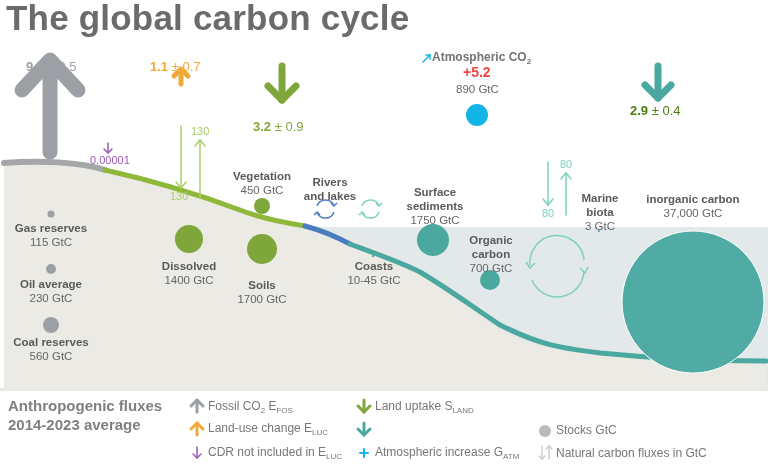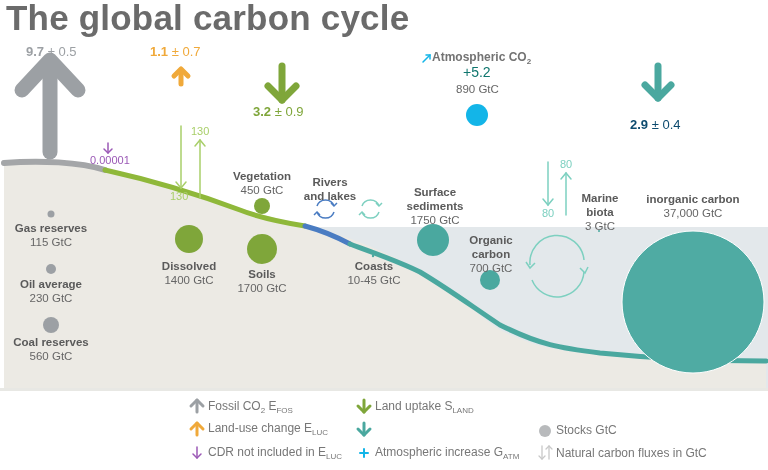--- a/index.html
+++ b/index.html
@@ -1,20 +1,20 @@
 <!DOCTYPE html>
 <html><head>
 <meta charset="utf-8">
 <style>
   html, body { margin: 0; padding: 0; background: #ffffff; }
   body { width: 768px; height: 470px; position: relative; overflow: hidden;
          font-family: "Liberation Sans", sans-serif; color: #555; }
   .abs { position: absolute; }
   .title { left: 6px; top: -2px; font-size: 35px; font-weight: bold; color: #6b6b6b; letter-spacing: 0.2px; white-space: nowrap; }
-  .flux { font-size: 13px; white-space: nowrap; text-align: center; }
+  .flux { font-size: 13px; white-space: nowrap; text-align: center; margin-top: 15px; }
   .flux b { font-weight: bold; }
   .lbl { font-size: 11.5px; text-align: center; line-height: 14px; white-space: nowrap; color: #5a5a5a; }
   .lbl .nm { font-weight: bold; color: #5a5a5a; display: block; text-align: center; }
   .lbl .val { display: block; color: #666; }
   .small-num { font-size: 11px; white-space: nowrap; }
   svg { position: absolute; left: 0; top: 0; }
   .legend-head { left: 8px; top: 396px; font-size: 15px; font-weight: bold; color: #808080; line-height: 19px; }
   .leg-item { font-size: 12px; color: #777; white-space: nowrap; display: flex; align-items: center; gap: 5px; }
   .leg-item sub { font-size: 8px; vertical-align: -3px; }
   sub { font-size: 8px; }
@@ -158,30 +158,30 @@
   <span>± 0.5</span>
 </div>
 <div class="abs flux" style="left:150px; top:44px; color:#f0a93a;">
   <b>1.1</b>
   <span> ± 0.7</span>
 </div>
 <div class="abs flux" style="left:253px; top:104px; color:#7fa63a;">
   <b>3.2</b>
   <span>± 0.9</span>
 </div>
-<div class="abs flux" style="left:630px; top:117px; color:#0c4a6e;">
+<div class="abs flux" style="left:630px; top:88px; color:#4d7c0f;">
   <b>2.9</b>
   <span>± 0.4</span>
 </div>
 <div class="abs small-num" style="left:90px; top:154px; color:#9b59b6;">0.00001</div>
 
 <div class="abs" style="left:432px; top:50px; font-size:12px; font-weight:bold; color:#737373; white-space:nowrap;">
   <span>Atmospheric CO</span><sub>2</sub>
 </div>
-<div class="abs" style="left:463px; top:64px; font-size:14px; font-weight:normal; color:#0f766e;">+5.2</div>
+<div class="abs" style="left:463px; top:64px; font-size:14px; font-weight:bold; color:#ef4444;">+5.2</div>
 <div class="abs" style="left:456px; top:83px; font-size:11.5px; color:#666;">890 GtC</div>
 
 <div class="abs small-num" style="left:191px; top:125px; color:#a9cf6a;">130</div>
 <div class="abs small-num" style="left:170px; top:190px; color:#a9cf6a;">130</div>
 <div class="abs small-num" style="left:560px; top:158px; color:#7dd0c0;">80</div>
 <div class="abs small-num" style="left:542px; top:207px; color:#7dd0c0;">80</div>
 
 <div class="abs lbl" style="left:14px; top:221px; width:74px;">
   <span class="nm">Gas reserves</span>
   <span class="val">115 GtC</span>
@@ -195,21 +195,21 @@
   <span class="val">560 GtC</span>
 </div>
 <div class="abs lbl" style="left:154px; top:259px; width:70px;">
   <span class="nm">Dissolved</span>
   <span class="val">1400 GtC</span>
 </div>
 <div class="abs lbl" style="left:230px; top:169px; width:64px;">
   <span class="nm">Vegetation</span>
   <span class="val">450 GtC</span>
 </div>
-<div class="abs lbl" style="left:232px; top:267px; width:60px;">
+<div class="abs lbl" style="left:232px; top:278px; width:60px;">
   <span class="nm">Soils</span>
   <span class="val">1700 GtC</span>
 </div>
 <div class="abs lbl" style="left:300px; top:175px; width:60px;">
   <span class="nm">Rivers</span>
   <span class="nm">and lakes</span>
 </div>
 <div class="abs lbl" style="left:345px; top:259px; width:58px;">
   <span class="nm">Coasts</span>
   <span class="val">10-45 GtC</span>
@@ -228,20 +228,22 @@
   <span class="nm">Marine</span>
   <span class="nm">biota</span>
   <span class="val">3 GtC</span>
 </div>
 <div class="abs lbl" style="left:640px; top:192px; width:106px;">
   <span class="nm">inorganic carbon</span>
   <span class="val">37,000 GtC</span>
 </div>
 
 <div class="abs legend-head">
+  <div>Anthropogenic fluxes</div>
+  <div>2014-2023 average</div>
 </div>
 
 <div class="abs leg-item" style="left:208px; top:399px;">
   <span><span>Fossil CO</span><sub>2</sub><span> E</span><sub>FOS</sub></span>
 </div>
 <div class="abs leg-item" style="left:208px; top:421px;">
   <span><span>Land-use change E</span><sub>LUC</sub></span>
 </div>
 <div class="abs leg-item" style="left:208px; top:445px;">
   <span><span>CDR not included in E</span><sub>LUC</sub></span>

